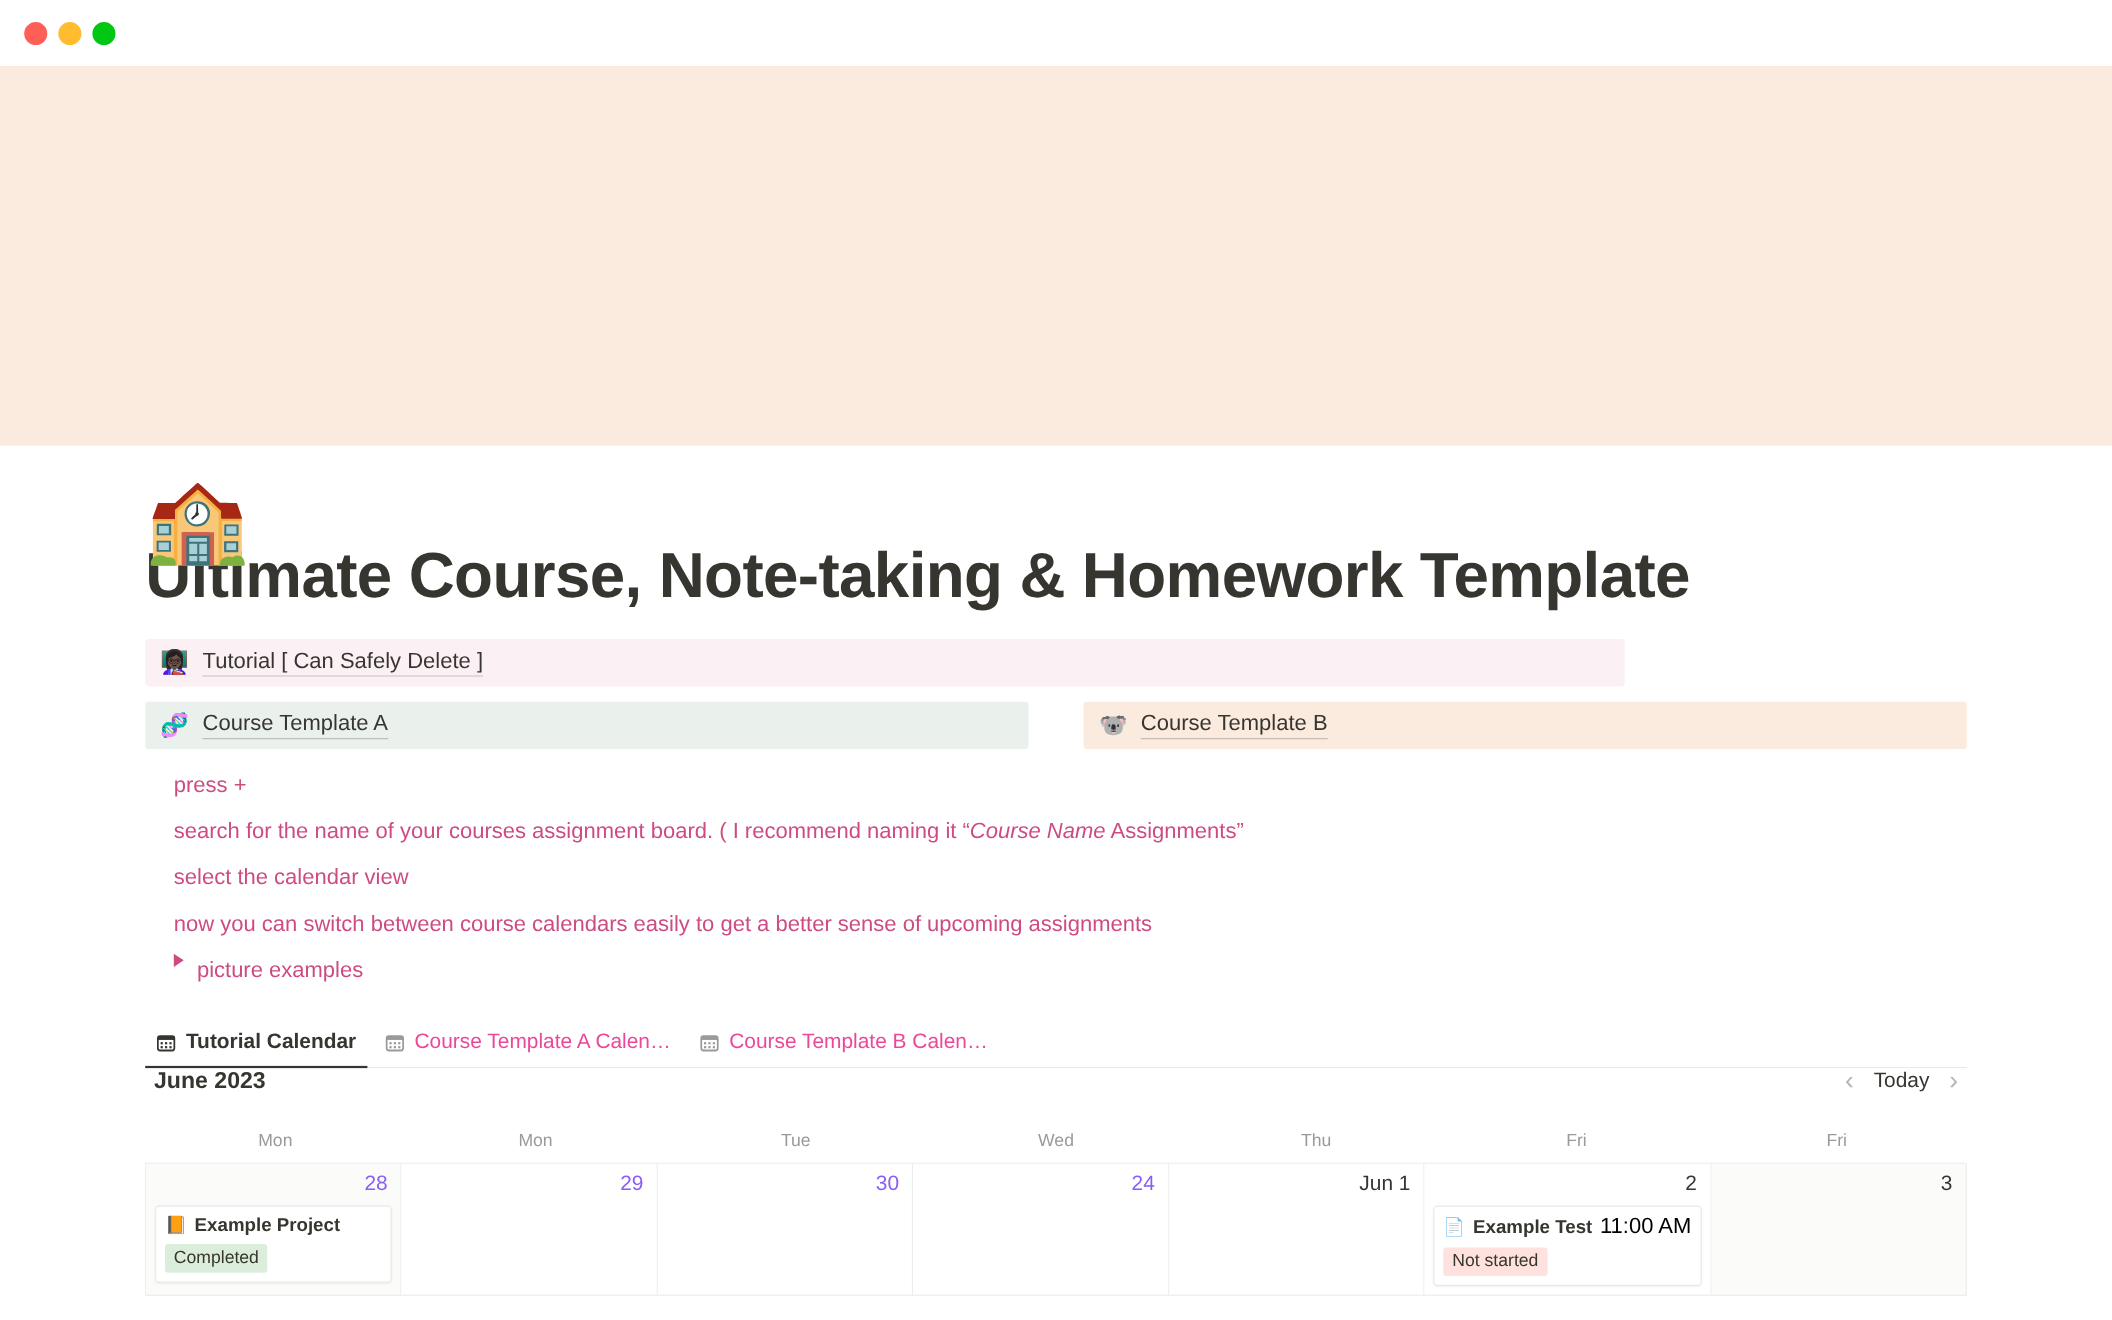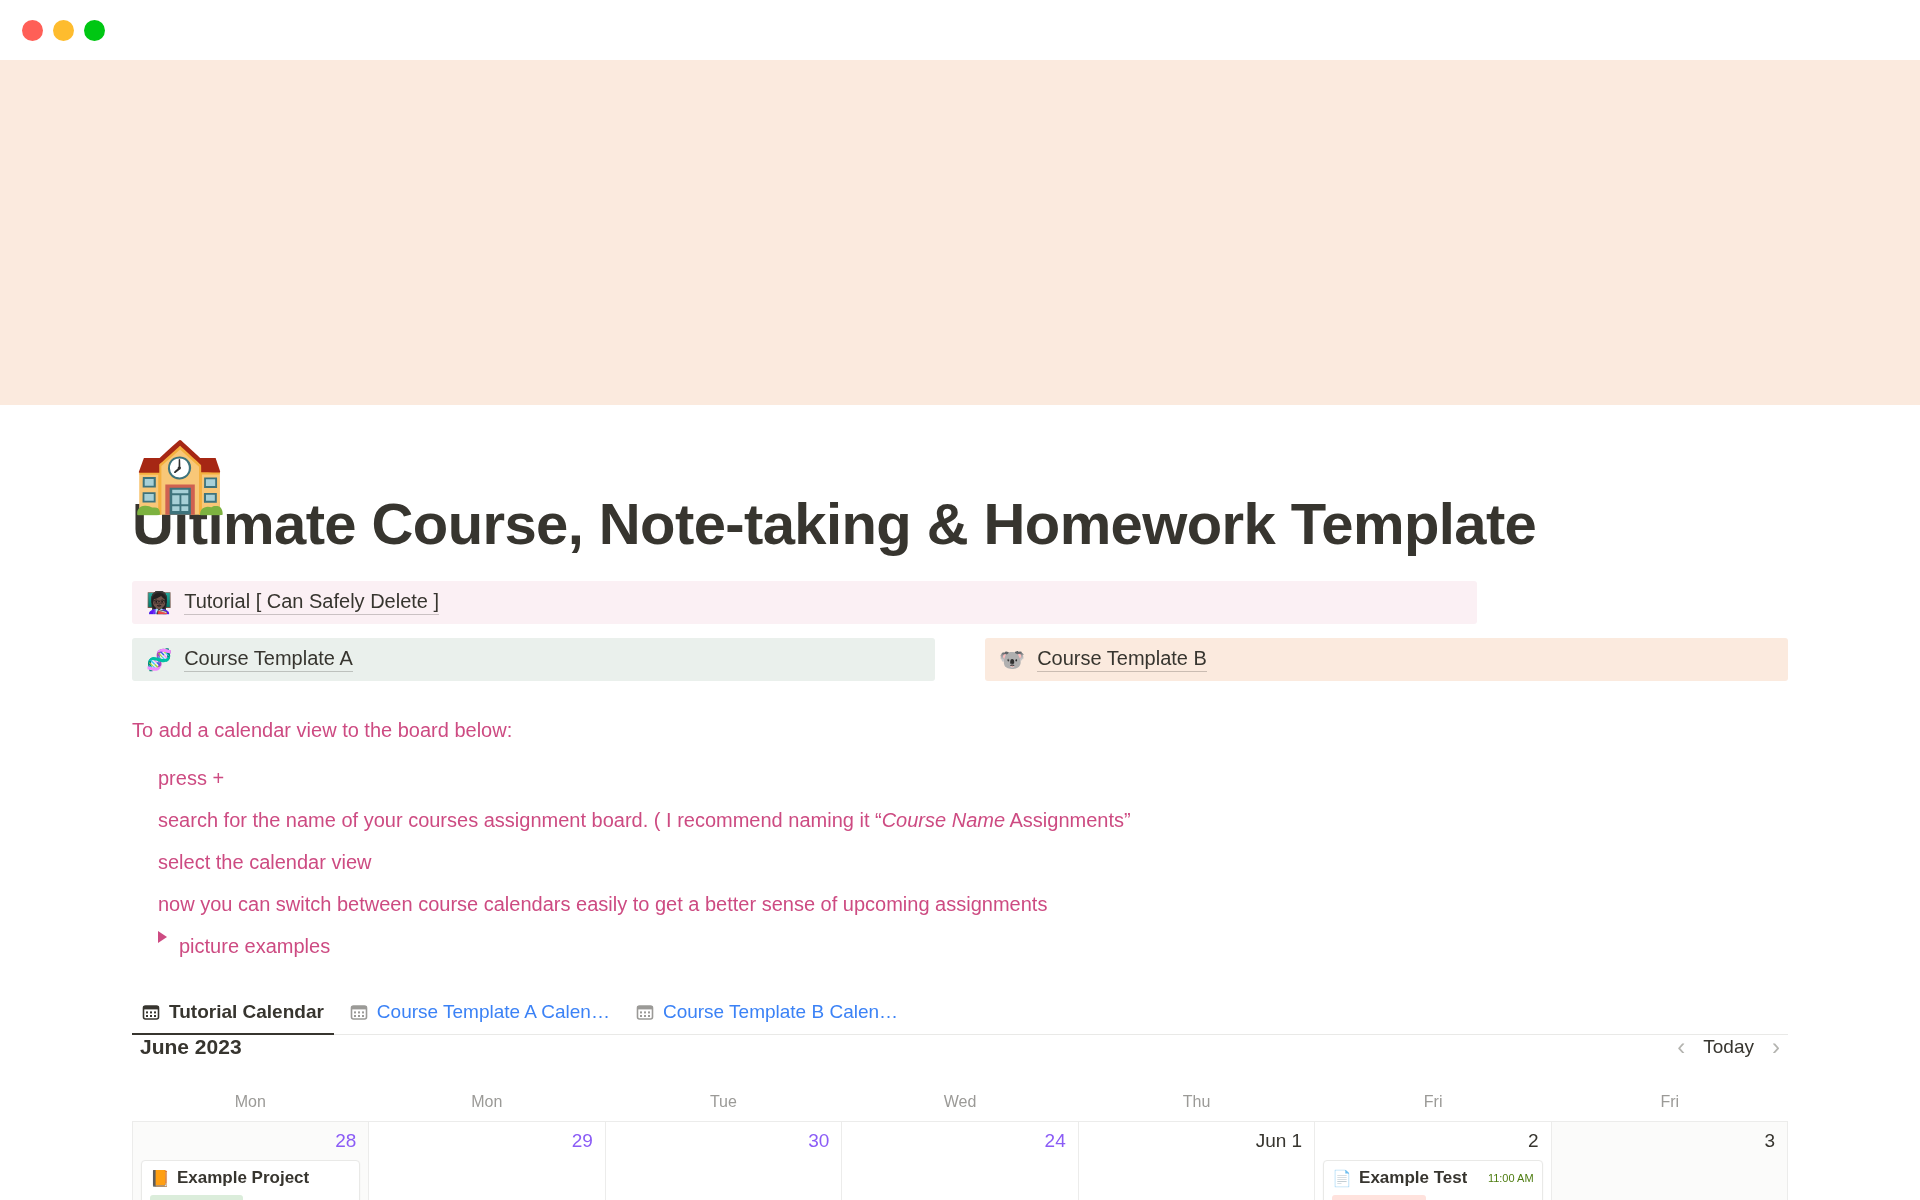--- a/index.html
+++ b/index.html
@@ -120,21 +120,21 @@
     gap: 6px;
     border-bottom: 1px solid #e9e9e7;
     height: 44px;
   }
   .tab {
     display: flex;
     align-items: center;
     gap: 9px;
     padding: 0 10px 11px 10px;
     font-size: 19px;
-    color: #3b82f6;
+    color: #ec4899;
     cursor: pointer;
     position: relative;
     white-space: nowrap;
   }
   .tab.active { color: #37352f; font-weight: 700; }
   .tab.active::after {
     content: "";
     position: absolute;
     left: 0; right: 0; bottom: -1px;
     height: 2.5px;
@@ -219,22 +219,22 @@
     font-weight: 700;
     color: #37352f;
     white-space: nowrap;
     overflow: hidden;
   }
   .event-top .e-emj { font-size: 16px; flex: none; }
   .event-title { overflow: hidden; text-overflow: ellipsis; }
   .event-time {
     margin-left: auto;
     font-weight: 400;
-    font-size: 11px;
-    color: #4d7c0f;
+    font-size: 20px;
+    color: #000000;
     flex: none;
   }
   .tag {
     display: inline-block;
     margin-top: 7px;
     padding: 2px 8px;
     border-radius: 3px;
     font-size: 16px;
     color: #37352f;
     line-height: 1.4;
@@ -270,21 +270,20 @@
       <div class="callout callout-green">
         <span class="emj">🧬</span>
         <span class="lnk">Course Template A</span>
       </div>
       <div class="callout callout-orange">
         <span class="emj">🐨</span>
         <span class="lnk">Course Template B</span>
       </div>
     </div>
 
-    <div class="pink-text pink-lead">To add a calendar view to the board below:</div>
 
     <div class="pink-text pink-list">
       <div class="row">press +</div>
       <div class="row"><span>search for the name of your courses assignment board. ( I recommend naming it “</span><em>Course Name</em><span> Assignments”</span></div>
       <div class="row">select the calendar view</div>
       <div class="row">now you can switch between course calendars easily to get a better sense of upcoming assignments</div>
 
       <div class="toggle-row">
         <span class="toggle-tri"></span>
         <span>picture examples</span>

